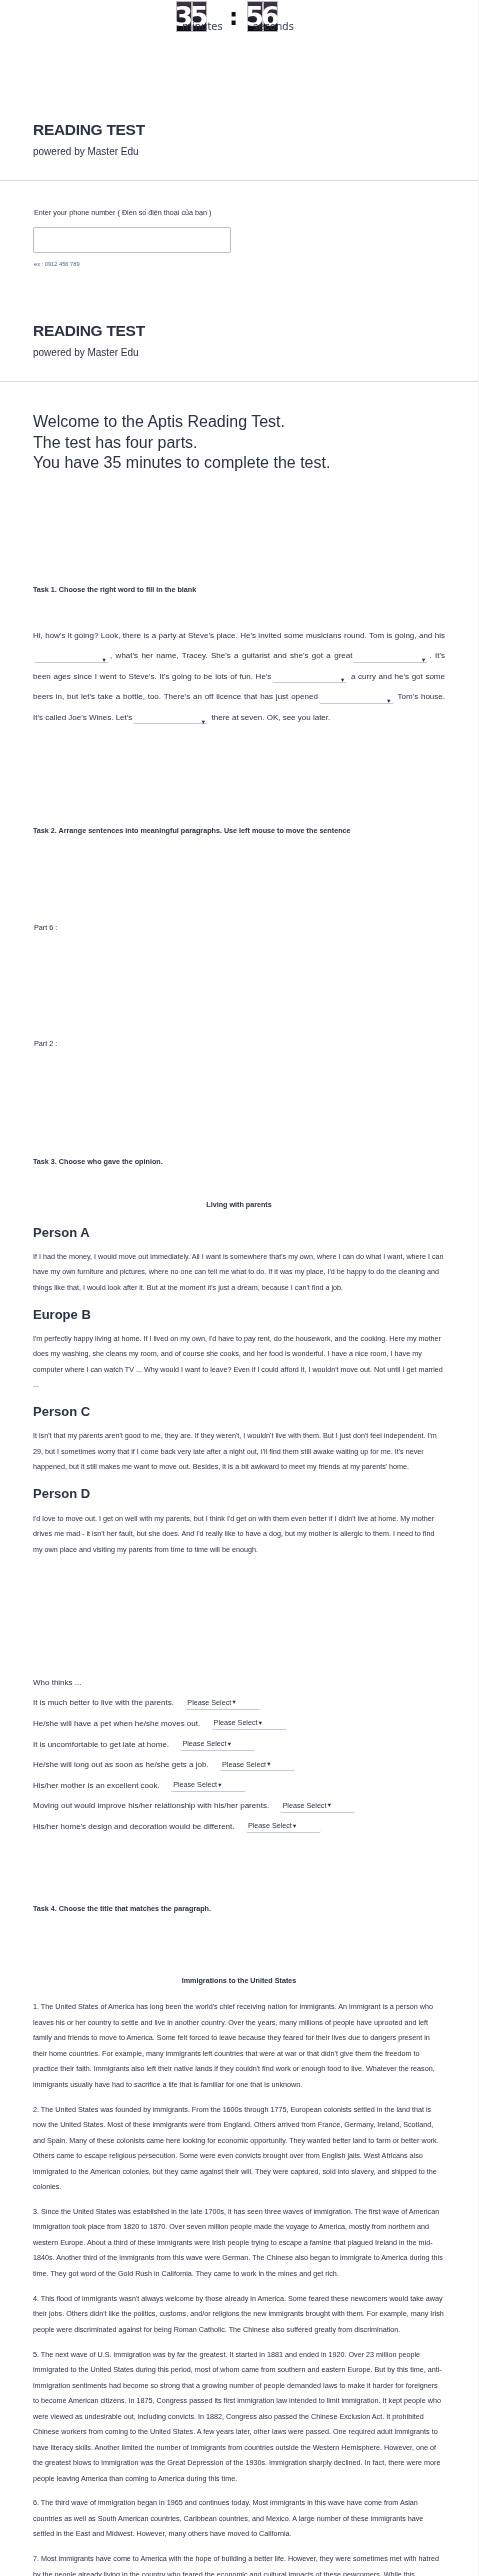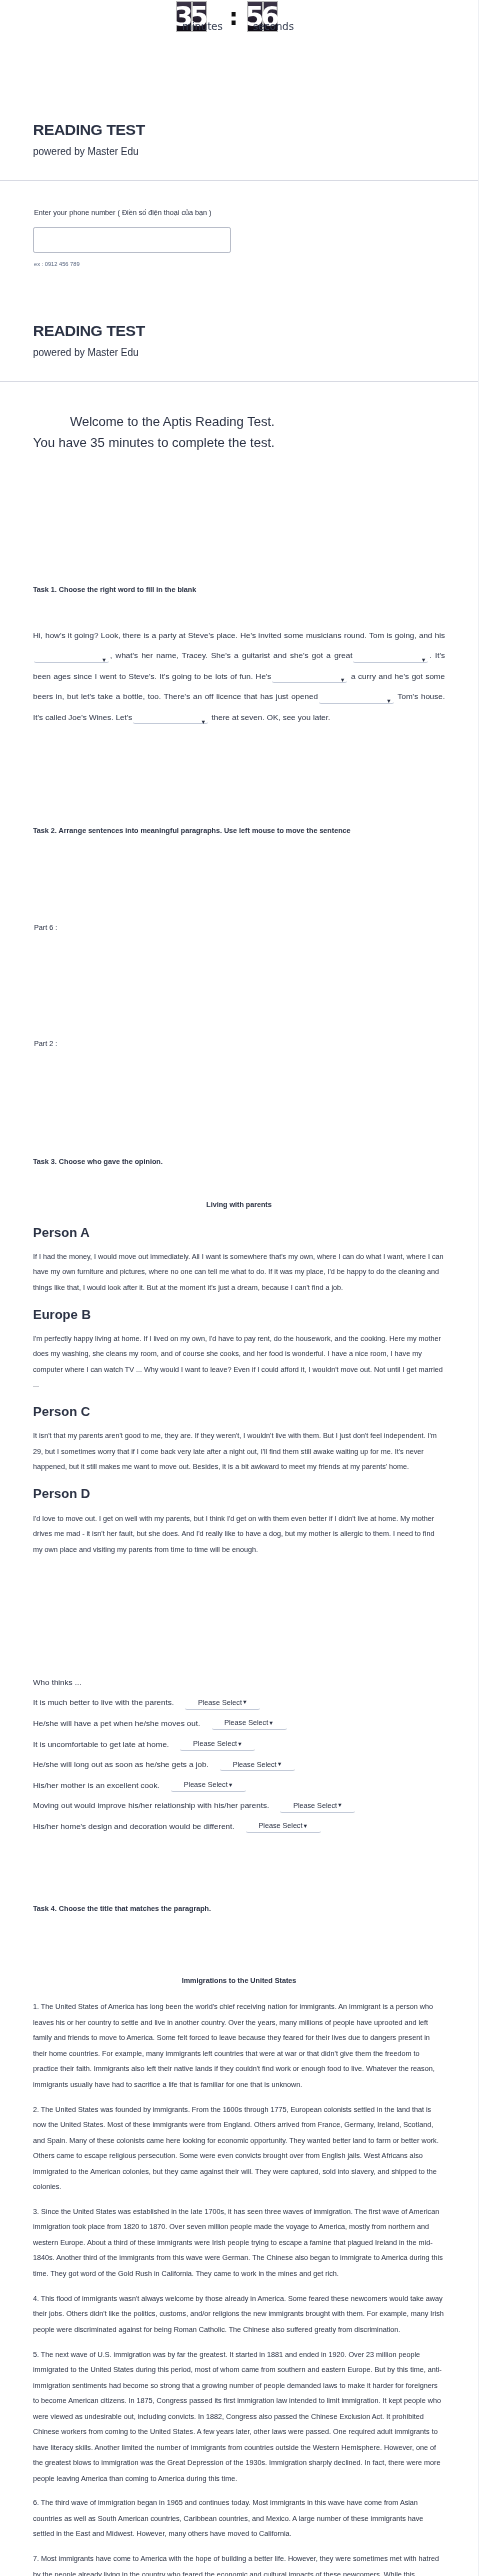--- a/index.html
+++ b/index.html
@@ -31,41 +31,41 @@
   .form-header { position: absolute; left: 33px; margin-top: 8px; }
   .form-title { font-size: 15.5px; font-weight: bold; color: #2c3345; letter-spacing: -0.3px; }
   .form-subtitle { font-size: 10px; color: #2c3345; margin-top: 7.2px; }
   .divider { position: absolute; left: 0; width: 478px; height: 0.5px; background: #d8dae3; }
 
   
   .phone-label { position: absolute; left: 34px; top: 208px; font-size: 7.2px; color: #2c3345; }
   .phone-input { position: absolute; left: 33px; top: 227px; width: 198px; height: 26px; border: 0.5px solid #b8bdc9; border-radius: 2.1px; background: #fff; }
   .phone-hint { position: absolute; left: 34px; top: 261px; font-size: 5.7px; color: #57647e; }
 
-  .welcome { position: absolute; left: 33px; top: 412px; font-size: 13px; color: #2c3345; line-height: 20.6px; text-align: right; }
+  .welcome { position: absolute; left: 33px; top: 412px; font-size: 16px; color: #2c3345; line-height: 20.6px; }
 
   .section { position: absolute; left: 33px; width: 412px; }
   .task-title { font-size: 7.2px; font-weight: bold; color: #2c3345; line-height: 15.5px; }
 
   .fill-text { font-size: 8px; line-height: 20.6px; color: #2c3345; text-align: justify; }
   .blank {
     display: inline-block; width: 75px; height: 13.4px; vertical-align: middle;
     border-bottom: 0.5px solid #c3cad8; border-radius: 0 0 2.1px 2.1px; position: relative; margin: 0 1px;
   }
   .blank .arrow { position: absolute; right: 2.1px; top: 0.5px; font-size: 5.7px; color: #2c3345; }
 
   .part-label { position: absolute; left: 34px; font-size: 7.2px; color: #2c3345; }
 
   .passage-title { font-size: 7.2px; font-weight: bold; text-align: center; color: #2c3345; }
   .person-name { font-size: 13px; font-weight: bold; color: #2c3345; }
   .body-text { font-size: 7.2px; line-height: 15.5px; color: #2c3345; }
 
   .q-row { font-size: 8px; color: #2c3345; height: 20.6px; display: flex; align-items: center; }
   .select {
-    display: inline-flex; align-items: center; justify-content: center;
+    display: inline-flex; align-items: center; justify-content: flex-start;
     width: 75px; height: 13.4px; margin-left: 11.3px; padding: 0 2.1px;
     border-bottom: 0.5px solid #c3cad8; border-radius: 0 0 2.1px 2.1px;
     font-size: 7.2px; color: #2c3345;
   }
   .select .arrow { font-size: 5.7px; }
 </style>
 </head>
 <body>
 
 <div class="right-edge"></div>
@@ -95,20 +95,21 @@
 <div class="phone-hint">ex : 0912 456 789</div>
 
 <div class="form-header" style="top:314px">
   <div class="form-title">READING TEST</div>
   <div class="form-subtitle">powered by Master Edu</div>
 </div>
 <div class="divider" style="top:381px"></div>
 
 <div class="welcome">
   <div>Welcome to the Aptis Reading Test.</div>
+  <div>The test has four parts.</div>
   <div>You have 35 minutes to complete the test.</div>
 </div>
 
 <div class="section" style="top:582px">
   <div class="task-title">Task 1. Choose the right word to fill in the blank</div>
   <div class="fill-text" style="margin-top:28px"><span>Hi, how's it going? Look, there is a party at Steve's place. He's invited some musicians round. Tom is going, and his</span><span class="blank"><span class="arrow">▼</span></span><span>, what's her name, Tracey. She's a guitarist and she's got a great</span><span class="blank"><span class="arrow">▼</span></span><span>. It's been ages since I went to Steve's. It's going to be lots of fun. He's</span><span class="blank"><span class="arrow">▼</span></span><span> a curry and he's got some beers in, but let's take a bottle, too. There's an off licence that has just opened</span><span class="blank"><span class="arrow">▼</span></span><span> Tom's house. It's called Joe's Wines. Let's</span><span class="blank"><span class="arrow">▼</span></span><span> there at seven. OK, see you later.</span></div>
 </div>
 
 <div class="section" style="top:823px">
   <div class="task-title">Task 2. Arrange sentences into meaningful paragraphs. Use left mouse to move the sentence</div>

